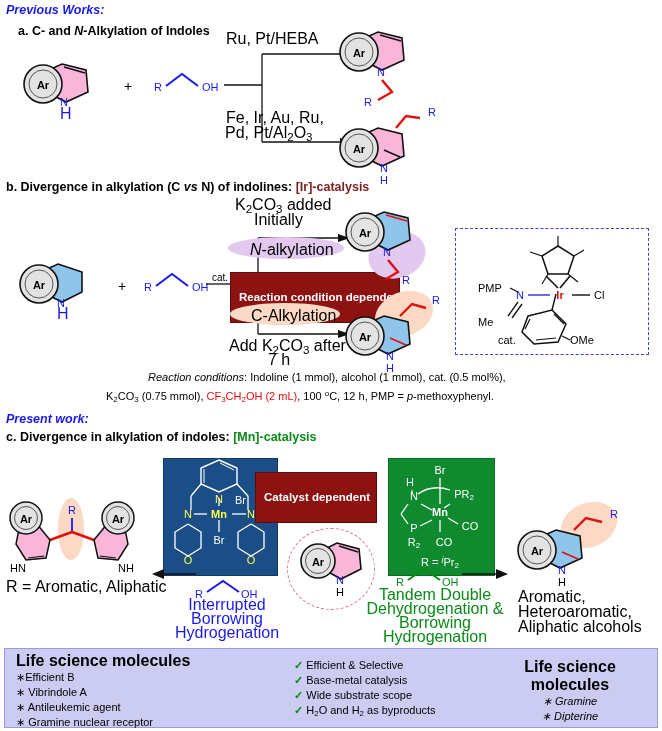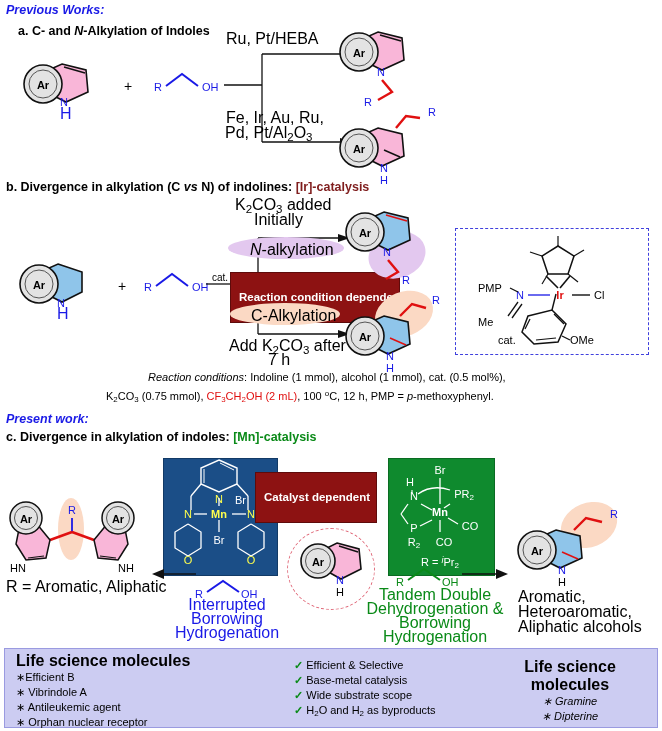--- a/index.html
+++ b/index.html
@@ -360,21 +360,21 @@
   <div>Aliphatic alcohols</div>
 </div>
 
 <div class="abs panel" style="left:4px;top:648px;width:652px;height:78px;"></div>
 
 <div class="abs" style="left:16px;top:652px;">
   <b>Life science molecules</b>
   <div class="bullet">∗Efficient B</div>
   <div class="bullet">∗ Vibrindole A</div>
   <div class="bullet">∗ Antileukemic agent</div>
-  <div class="bullet">∗ Orphan nuclear receptor</div>
+  <div class="bullet">∗ Gramine nuclear receptor</div>
 </div>
 
 <div class="abs" style="left:254px;top:658px;margin-left:40px;">
   <div class="bullet"><span class="check">✓</span> <span>Efficient &amp; Selective</span></div>
   <div class="bullet"><span class="check">✓</span> <span>Base-metal catalysis</span></div>
   <div class="bullet"><span class="check">✓</span> <span>Wide substrate scope</span></div>
   <div class="bullet"><span class="check">✓</span> <span>H<sub>2</sub>O and H<sub>2</sub> as byproducts</span></div>
 </div>
 
 <div class="abs center" style="left:490px;top:658px;width:160px;">

